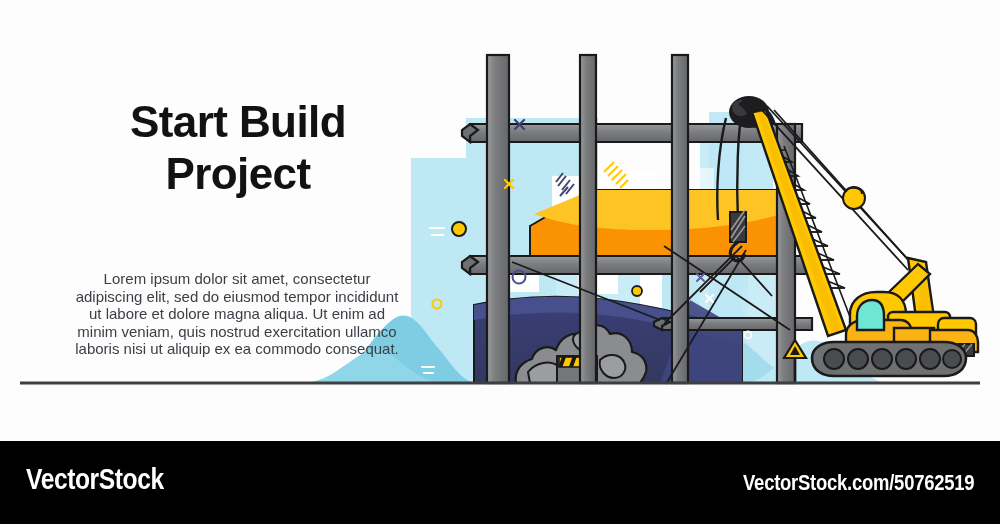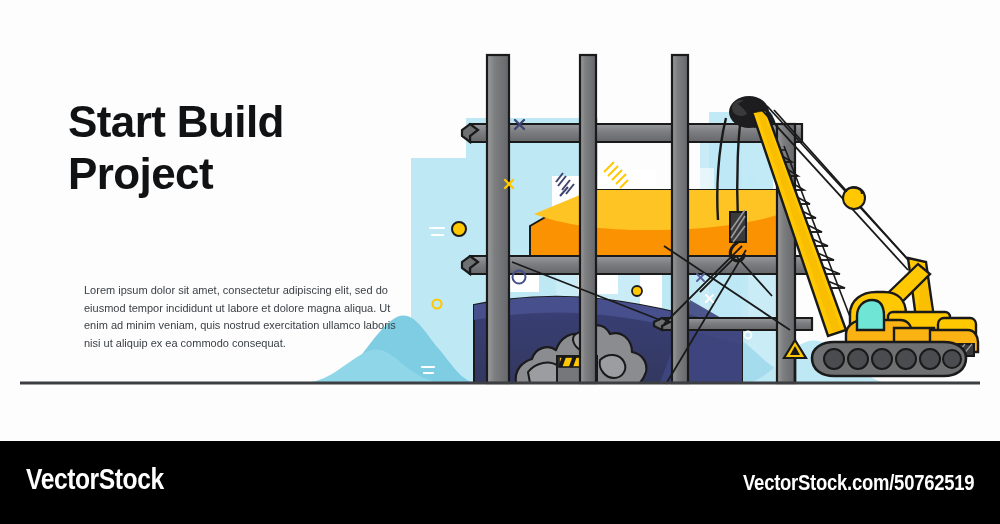--- a/index.html
+++ b/index.html
@@ -1,31 +1,31 @@
 <!DOCTYPE html>
 <html><head>
 <meta charset="utf-8">
 <style>
   html,body{margin:0;padding:0;background:#ffffff;}
   body{
     width:1000px;height:524px;overflow:hidden;position:relative;
     font-family:"Liberation Sans","DejaVu Sans",sans-serif;
     background:#fdfdfd;
   }
-  #stage{position:absolute;left:0;top:0;width:1000px;height:524px;}
+  #stage{position:absolute;left:0;top:0;width:1000px;height:524px;text-align:center;}
 
   
   .text-col{position:absolute;left:68px;top:96px;width:340px;}
   .headline{
     font-size:44px;line-height:52px;font-weight:bold;color:#111214;
     letter-spacing:-0.6px;margin:0;white-space:pre-line;
   }
   .body-copy{
     position:absolute;left:68px;top:266px;width:330px;
-    font-size:11px;line-height:17.6px;color:#3a3f45;margin:16px;
+    font-size:15px;line-height:17.6px;color:#3a3f45;margin:4px;
   }
 
   
   #art{position:absolute;left:0;top:0;width:1000px;height:440px;}
 
   
   .wm-bar{
     position:absolute;left:0;top:441px;width:1000px;height:83px;
     background:#000000;
   }

